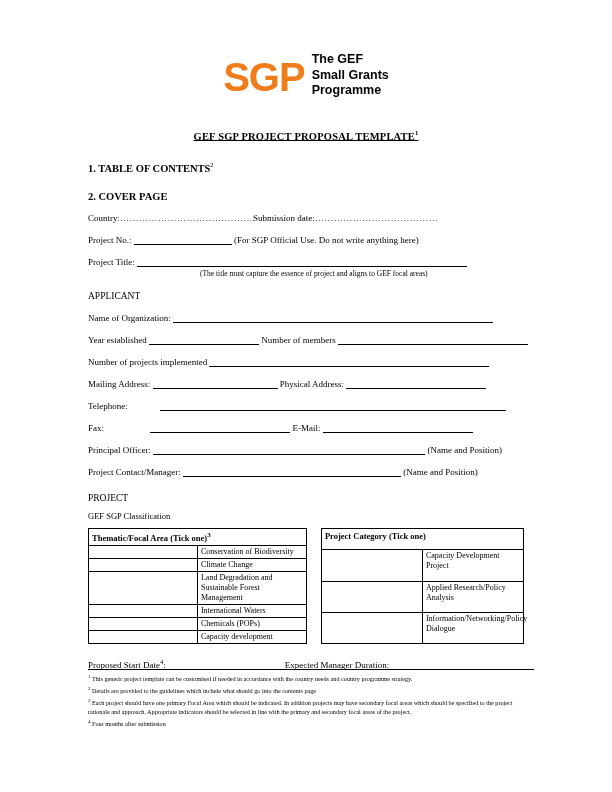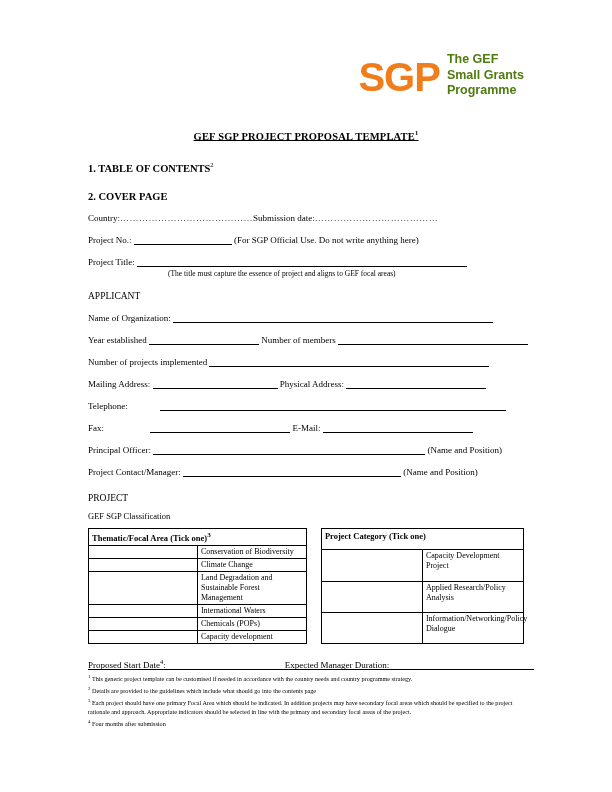--- a/index.html
+++ b/index.html
@@ -19,21 +19,21 @@
     position: relative;
     width: 612px;
     height: 792px;
     box-sizing: border-box;
     padding: 0 88px;
   }
 
   
   .logo-block {
     display: flex;
-    justify-content: flex-end;
+    justify-content: center;
     align-items: center;
     padding-top: 52px;
     padding-bottom: 14px;
   }
   .logo {
     display: flex;
     align-items: center;
     gap: 7px;
   }
   .logo-mark {
@@ -41,21 +41,21 @@
     font-weight: bold;
     font-size: 40px;
     line-height: 1;
     color: #f07d1b;
     letter-spacing: -1px;
     position: relative;
     top: 2px;
   }
   .logo-text {
     font-family: "Liberation Sans", sans-serif;
-    color: #4d7c0f;
+    color: #000000;
     font-size: 12.5px;
     line-height: 1.25;
     font-weight: 600;
   }
   .logo-text .l1 { display:block; }
   .logo-text .l2 { display:block; }
   .logo-text .l3 { display:block; }
 
   
   .doc-title {
@@ -85,21 +85,21 @@
   .line .dots { letter-spacing: .5px; }
   .u {
     display: inline-block;
     border-bottom: 1px solid #000;
     height: 10px;
     vertical-align: bottom;
   }
   .note {
     font-size: 7.5px;
     margin-top: 2px;
-    margin-left: 80px;
+    margin-left: 112px;
   }
   .subhead {
     font-size: 9.5px;
     margin-top: 14px;
   }
   .small-label {
     font-size: 8.5px;
     margin-top: 8px;
   }
 

